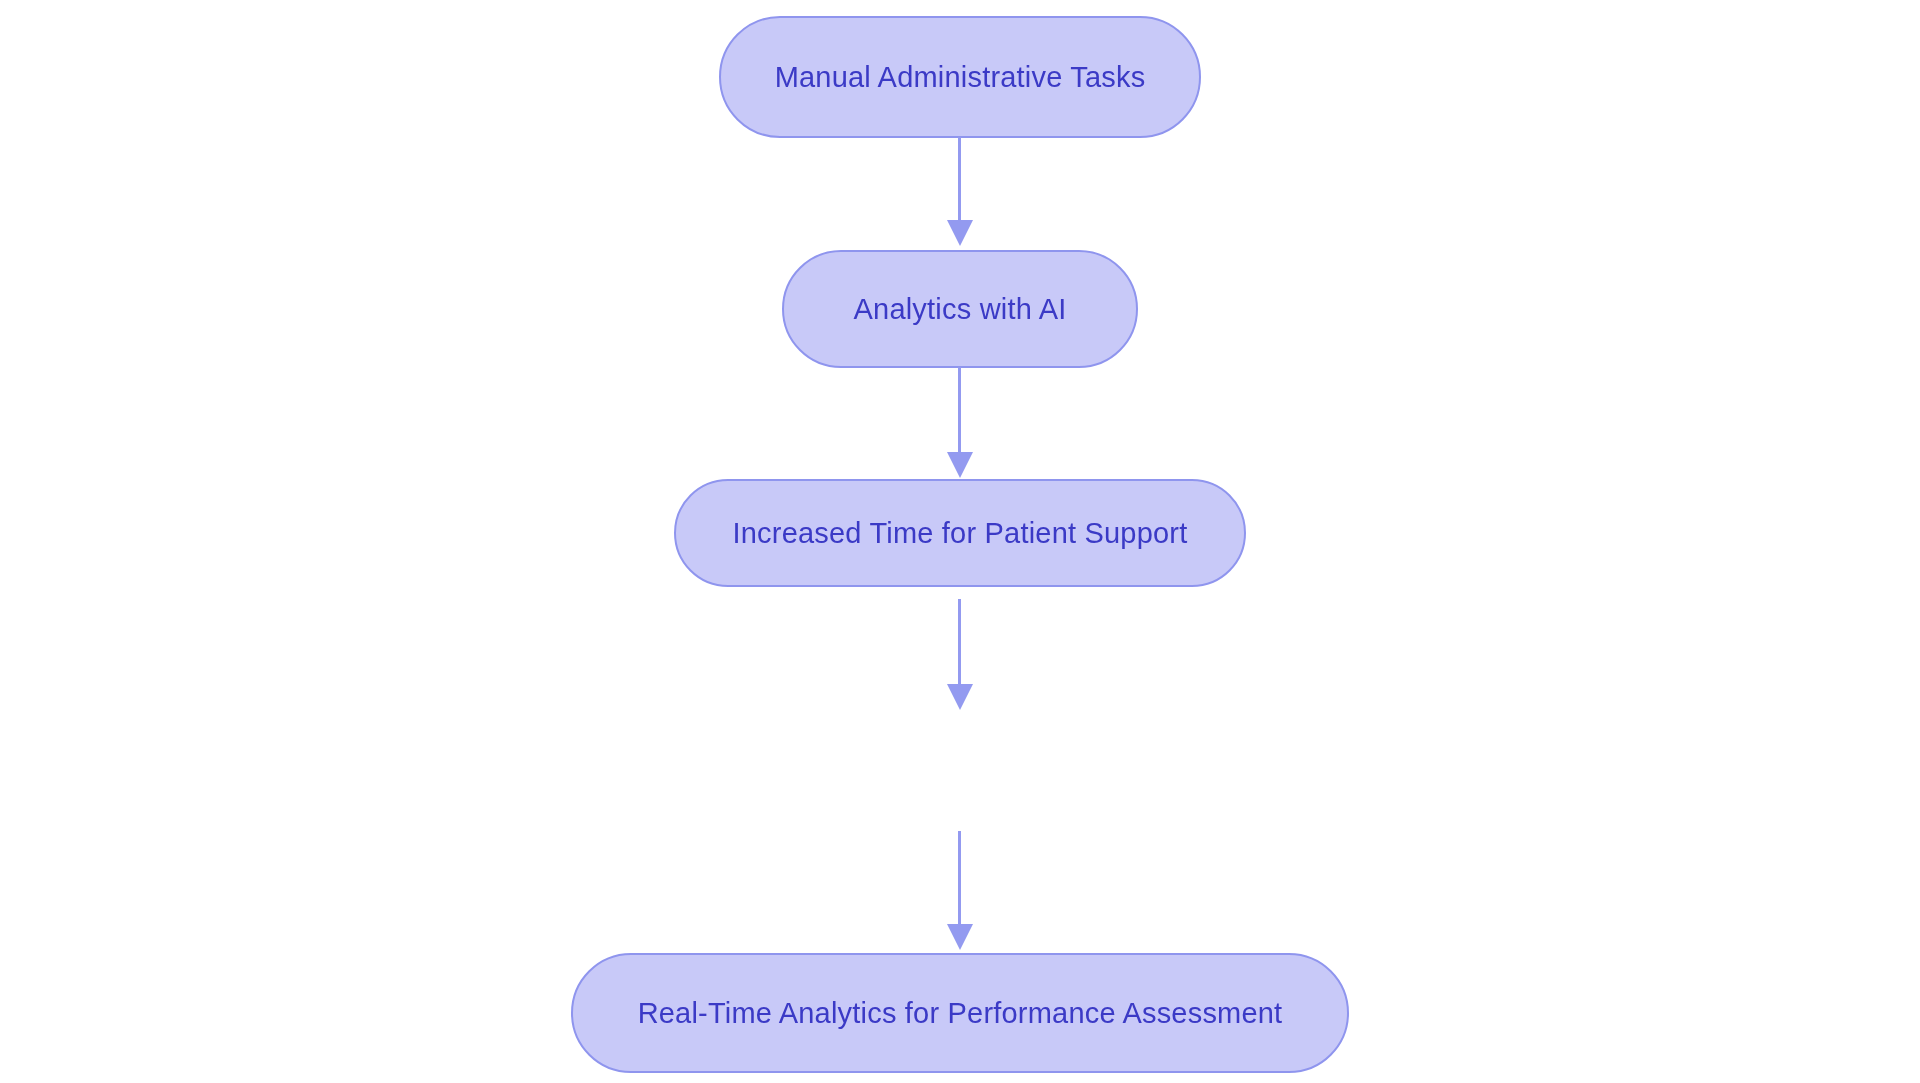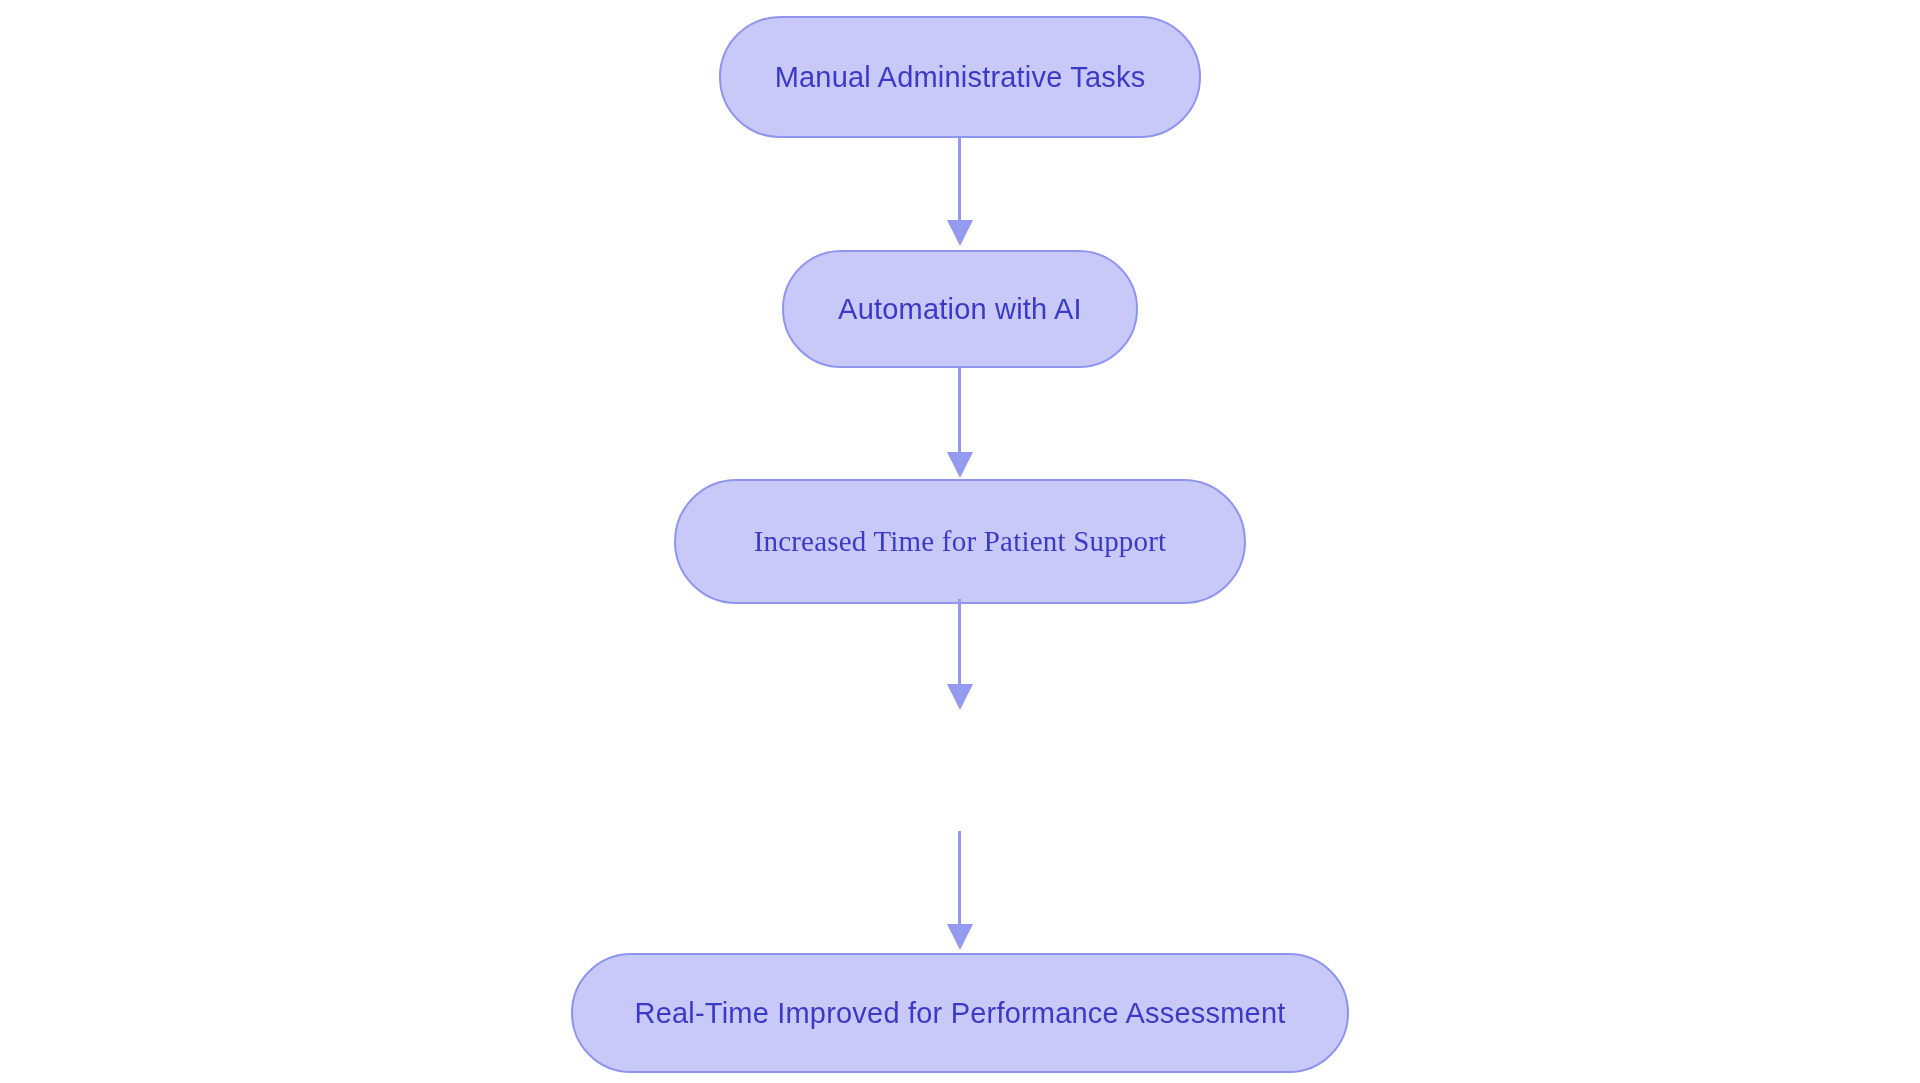--- a/index.html
+++ b/index.html
@@ -62,34 +62,34 @@
 <div class="canvas">
 
   <div class="node" style="left:719px; top:16px; width:482px; height:122px;">
     <span class="node-label">Manual Administrative Tasks</span>
   </div>
 
   <div class="edge-line" style="left:958px; top:137px; height:85px;"></div>
   <div class="edge-head" style="left:947px; top:220px;"></div>
 
   <div class="node" style="left:782px; top:250px; width:356px; height:118px;">
-    <span class="node-label">Automation with AI</span>
+    <span class="node-label">Analytics with AI</span>
   </div>
 
   <div class="edge-line" style="left:958px; top:367px; height:87px;"></div>
   <div class="edge-head" style="left:947px; top:452px;"></div>
 
-  <div class="node" style="left:674px; top:479px; width:572px; height:125px;font-family:Liberation Serif, serif;">
+  <div class="node" style="left:674px; top:479px; width:572px; height:108px;">
     <span class="node-label">Increased Time for Patient Support</span>
   </div>
 
   <div class="edge-line" style="left:958px; top:599px; height:87px;"></div>
   <div class="edge-head" style="left:947px; top:684px;"></div>
 
 
   <div class="edge-line" style="left:958px; top:831px; height:95px;"></div>
   <div class="edge-head" style="left:947px; top:924px;"></div>
 
   <div class="node" style="left:571px; top:953px; width:778px; height:120px;">
-    <span class="node-label">Real-Time Improved for Performance Assessment</span>
+    <span class="node-label">Real-Time Analytics for Performance Assessment</span>
   </div>
 
 </div>
 
 </body></html>

